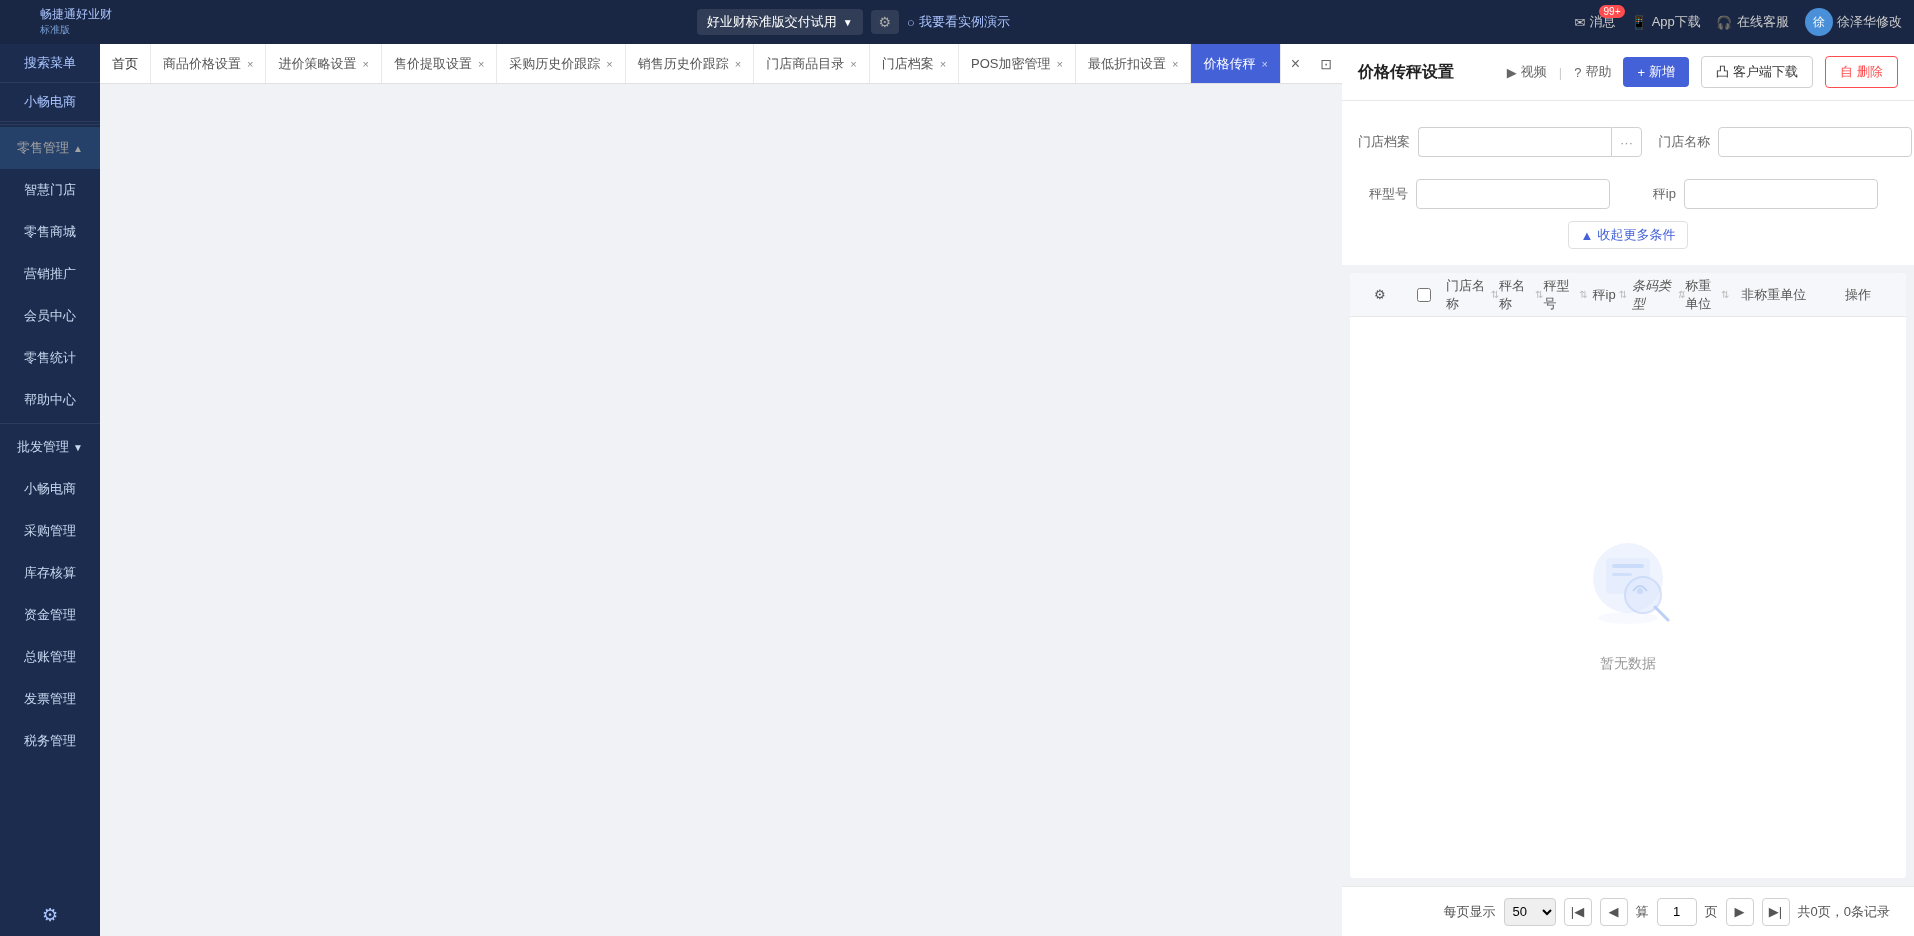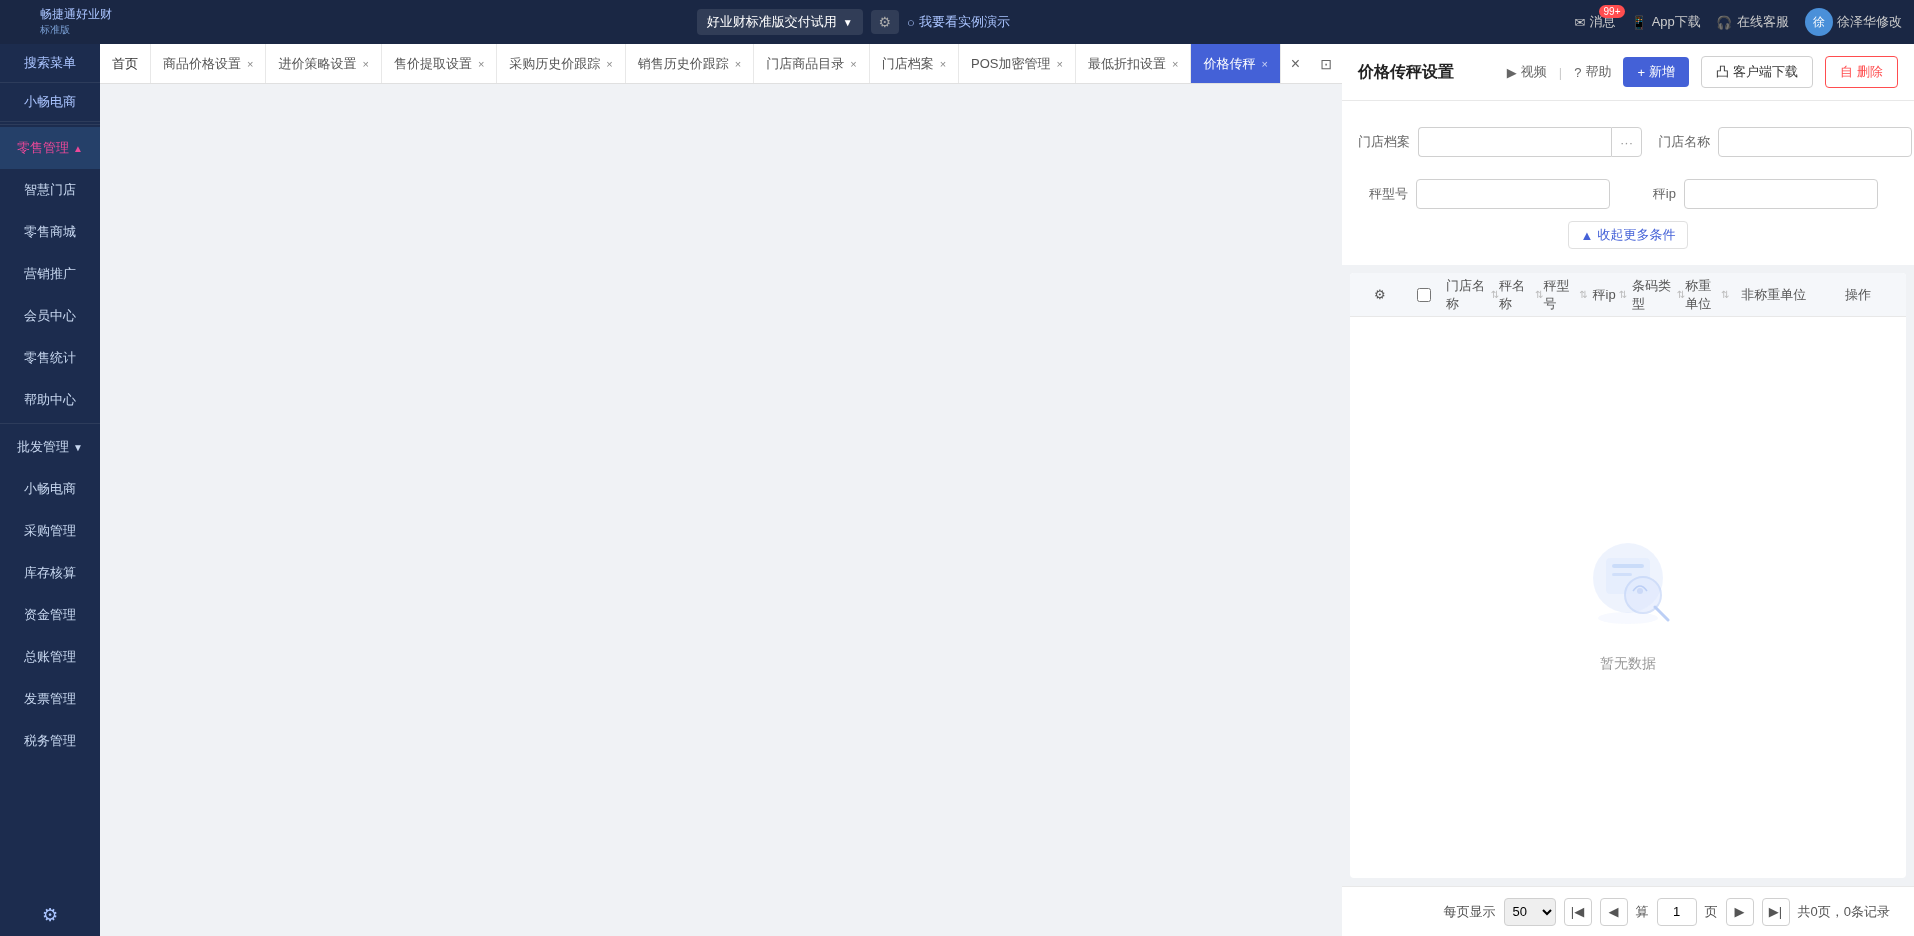--- a/index.html
+++ b/index.html
@@ -24,21 +24,21 @@
     
     .main-layout { display: flex; flex: 1; overflow: hidden; }
 
     
     .sidebar { width: 100px; background: #1c2c4e; color: #c8d8f0; display: flex; flex-direction: column; flex-shrink: 0; }
     .sidebar-search { padding: 10px; text-align: center; cursor: pointer; border-bottom: 1px solid rgba(255,255,255,0.08); }
     .sidebar-search span { font-size: 13px; color: #aac4ff; }
     .sidebar-quick-nav { padding: 10px; text-align: center; cursor: pointer; border-bottom: 1px solid rgba(255,255,255,0.08); }
     .sidebar-quick-nav span { font-size: 13px; color: #aac4ff; }
     .sidebar-item { padding: 12px 8px; text-align: center; cursor: pointer; font-size: 13px; color: #c8d8f0; display: flex; align-items: center; justify-content: center; gap: 4px; }
-    .sidebar-item.active { background: rgba(74, 144, 217, 0.2); color: #ec4899; }
+    .sidebar-item.active { background: rgba(74, 144, 217, 0.2); color: #a3a3a3; }
     .sidebar-item .arrow { font-size: 10px; }
     .sidebar-divider { height: 1px; background: rgba(255,255,255,0.08); margin: 2px 0; }
     .sidebar-bottom { margin-top: auto; padding: 10px; text-align: center; cursor: pointer; }
     .sidebar-bottom span { font-size: 18px; color: #aac4ff; }
 
     
     .content-area { flex: 1; display: flex; flex-direction: row; overflow: hidden; }
 
     
     .tab-bar { display: flex; align-items: center; background: #fff; border-bottom: 1px solid #e0e0e0; height: 40px; overflow: hidden; flex-shrink: 0; }
@@ -78,21 +78,21 @@
     .table-container { flex: 1; overflow: auto; background: #fff; margin: 8px; border-radius: 4px; display: flex; flex-direction: column; }
     .table-header { display: flex; align-items: center; background: #f5f7fa; border-bottom: 1px solid #e8e8e8; height: 44px; padding: 0 8px; }
     .th { display: flex; align-items: center; justify-content: center; font-size: 13px; color: #555; font-weight: 500; gap: 3px; }
     .th .sort-icon { color: #bbb; font-size: 10px; }
     .th-settings { width: 44px; }
     .th-checkbox { width: 44px; }
     .th-store { flex: 1.2; }
     .th-scale-name { flex: 1; }
     .th-model { flex: 1; }
     .th-ip { flex: 1; }
-    .th-barcode-type { flex: 1.2; }
+    .th-barcode-type { flex: 1.2; font-style: italic; }
     .th-weight-unit { flex: 1; }
     .th-non-weight { flex: 2; }
     .th-action { width: 80px; }
     .table-empty { flex: 1; display: flex; flex-direction: column; align-items: center; justify-content: center; gap: 12px; }
     .empty-text { color: #999; font-size: 14px; }
 
     
     .pagination { height: 50px; background: #fff; display: flex; align-items: center; justify-content: flex-end; padding: 0 24px; gap: 8px; border-top: 1px solid #e8e8e8; flex-shrink: 0; font-size: 13px; color: #555; }
     .page-select { height: 28px; border: 1px solid #d0d0d0; border-radius: 4px; padding: 0 4px; font-size: 13px; }
     .page-btn { width: 28px; height: 28px; display: flex; align-items: center; justify-content: center; border: 1px solid #d0d0d0; border-radius: 4px; cursor: pointer; background: #fff; color: #555; font-size: 13px; }

